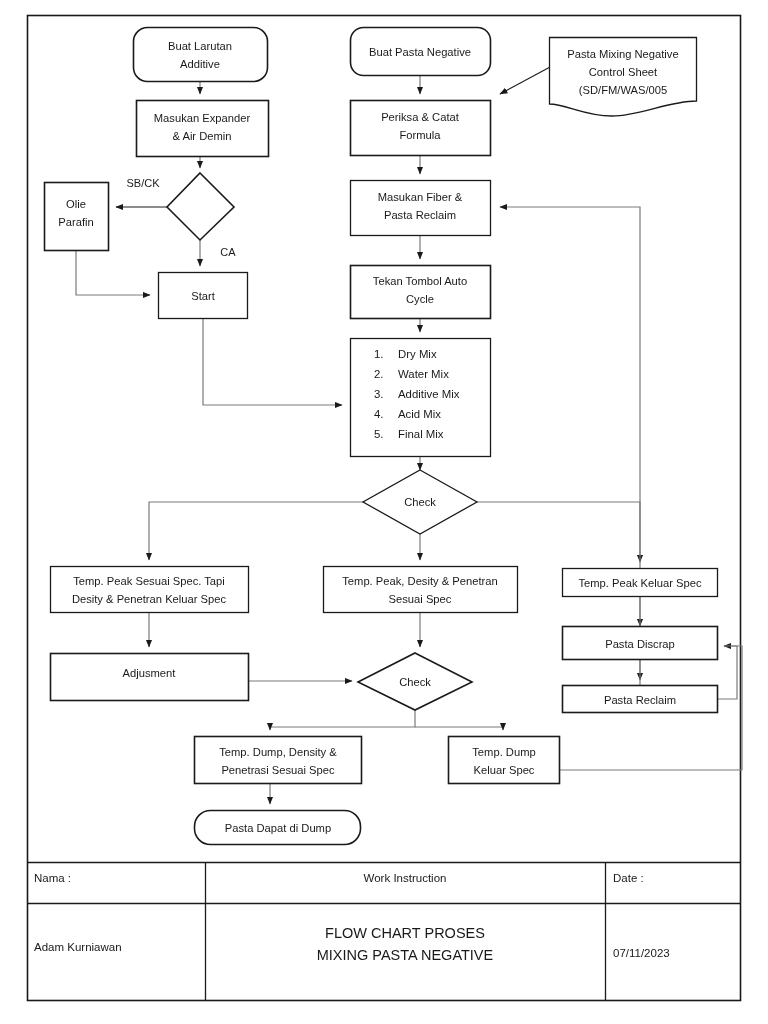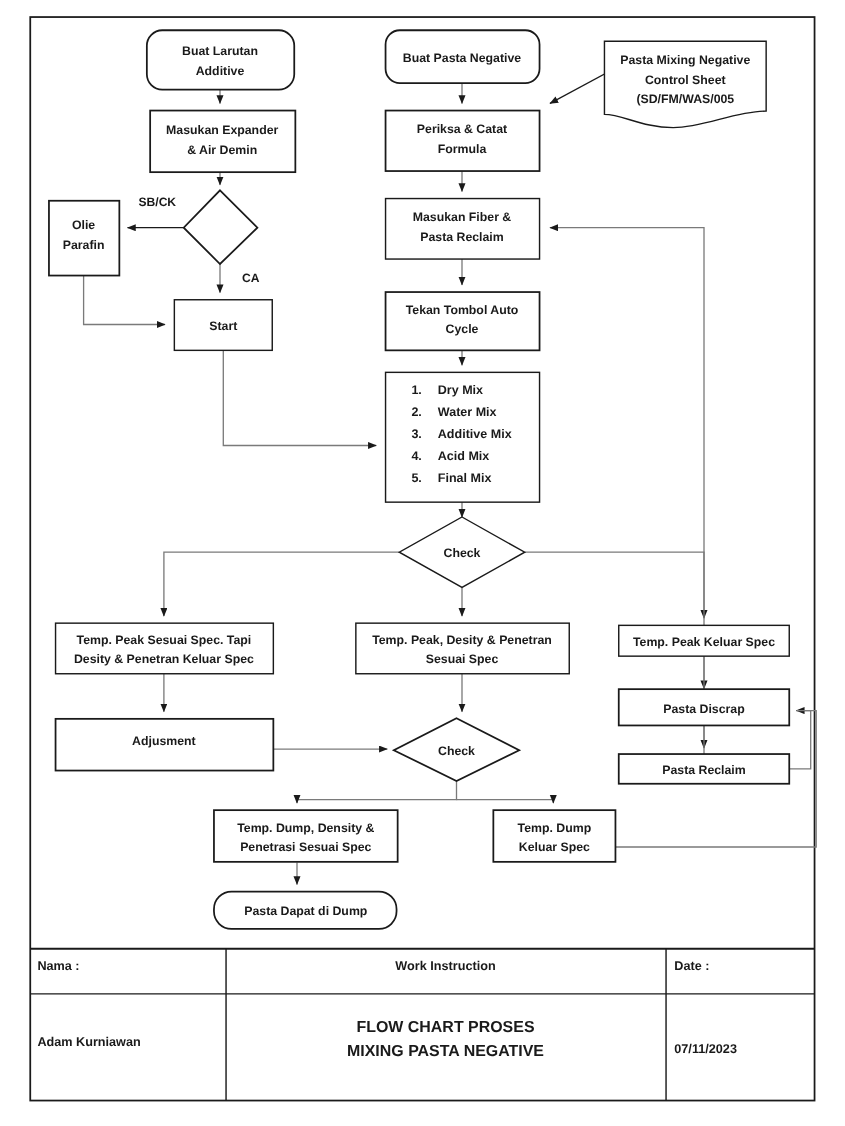--- a/index.html
+++ b/index.html
@@ -1,18 +1,18 @@
 <!DOCTYPE html>
 <html><head>
 <meta charset="utf-8">
 <style>
   html,body{margin:0;padding:0;background:#ffffff;}
   body{width:768px;height:1024px;overflow:hidden;
        font-family:"Liberation Sans","DejaVu Sans",sans-serif;color:#000;}
-  #page{position:relative;width:768px;height:1024px;font-weight:bold;}
+  #page{position:relative;width:768px;height:1024px;}
   svg{display:block;}
   .shape{fill:#ffffff;stroke:#1a1a1a;}
   .thin{stroke-width:1.3;}
   .med{stroke-width:1.6;}
   .conn{fill:none;stroke:#7a7a7a;stroke-width:1.2;}
   .conn-d{fill:none;stroke:#1a1a1a;stroke-width:1.1;}
   .ftxt{font-family:"Liberation Sans","DejaVu Sans",sans-serif;
         font-size:11.2px;fill:#1a1a1a;text-anchor:middle;}
   .ltxt{font-family:"Liberation Sans","DejaVu Sans",sans-serif;
         font-size:11.4px;fill:#1a1a1a;text-anchor:start;}

